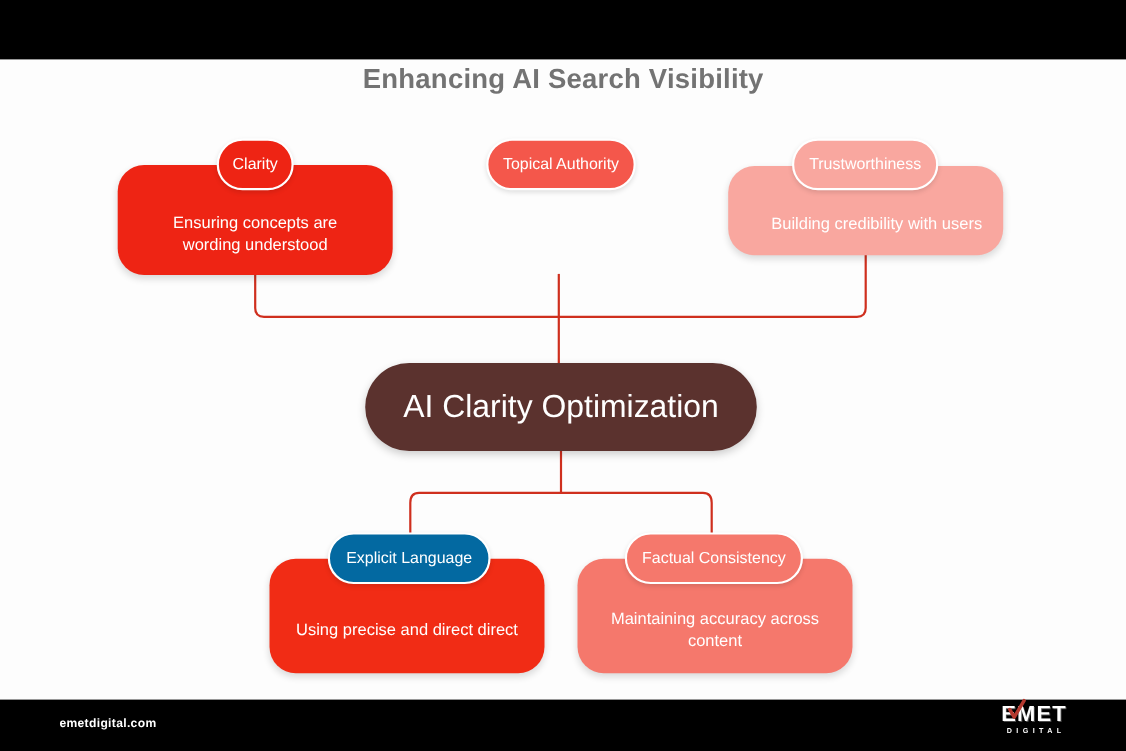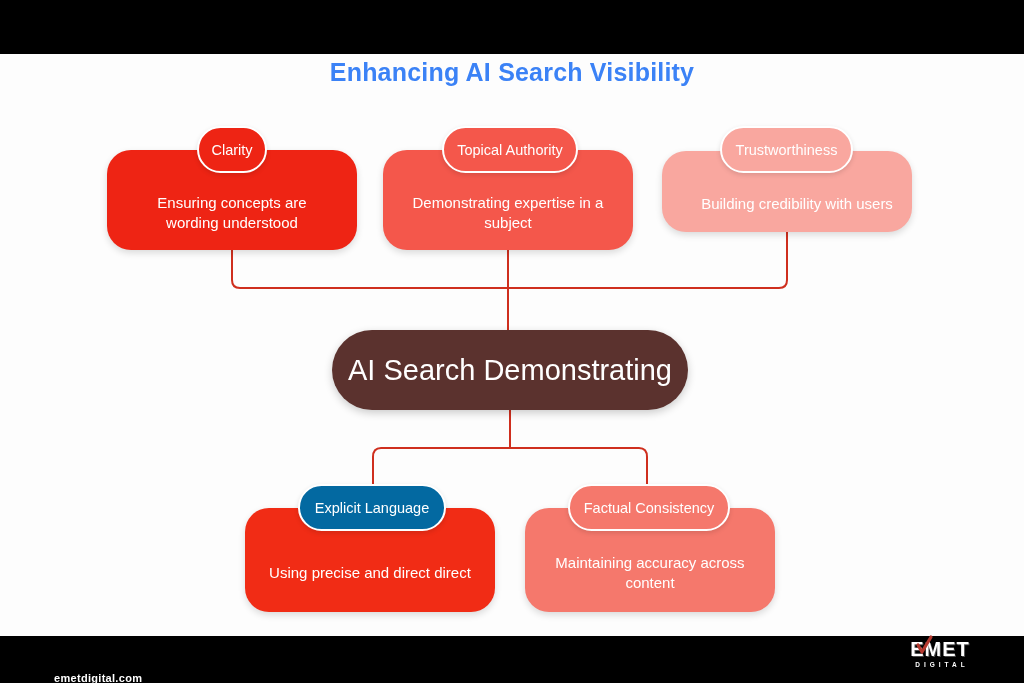--- a/index.html
+++ b/index.html
@@ -5,21 +5,21 @@
   html,body { margin:0; padding:0; background:#e8e8e8; }
   .canvas {
     position:relative; width:1024px; height:683px; overflow:hidden;
     background:#fdfdfd; font-family:"Liberation Sans", sans-serif;
   }
   .bar { position:absolute; left:0; width:1024px; background:#000; z-index:4; }
   .bar.top { top:0; height:54px; }
   .bar.bottom { top:636px; height:47px; }
   .title {
     position:absolute; top:58px; left:0; width:1024px; margin:0;
-    text-align:center; font-size:25px; font-weight:bold; color:#3b82f6;
+    text-align:center; font-size:25px; font-weight:bold; color:#737373;
     letter-spacing:0.2px; z-index:2;
   }
   .connectors { position:absolute; left:0; top:0; z-index:1; }
   .connectors path { fill:none; stroke-width:2px; }
   .node {
     position:absolute; border-radius:24px; z-index:2; box-sizing:border-box;
     display:flex; align-items:center; justify-content:center;
     padding-top:26px; color:#fff; text-align:center;
     box-shadow:0 3px 7px rgba(0,0,0,0.14);
   }
@@ -32,21 +32,21 @@
     box-shadow:0 2px 5px rgba(0,0,0,0.12);
   }
   .center-node {
     position:absolute; left:332px; top:330px; width:356px; height:80px;
     border-radius:40px; z-index:2;
     display:flex; align-items:center; justify-content:center;
     color:#fff; font-size:29px; box-shadow:0 3px 8px rgba(0,0,0,0.2);
   }
   .footer-url {
     position:absolute; left:54px; top:652px; z-index:5;
-    color:#fff; font-size:11px; font-weight:bold; letter-spacing:0.3px;margin-top:20px;
+    color:#fff; font-size:11px; font-weight:bold; letter-spacing:0.3px;
   }
   .logo {
     position:absolute; left:900px; top:638px; width:80px; z-index:5;
     text-align:center; color:#fff;
   }
   .logo-emet {
     font-size:20px; font-weight:bold; letter-spacing:1px; line-height:22px;
     text-shadow:1px 1px 0 #4a4a4a;
   }
   .logo-check { position:absolute; left:13px; top:-4px; z-index:6; }
@@ -71,36 +71,33 @@
     <path d="M373,487 L373,457 Q373,448 381,448 L639,448 Q647,448 647,457 L647,487" style="stroke: rgb(207, 47, 30);"></path>
   </svg>
 
   <div class="node" style="left: 107px; top: 150px; width: 250px; height: 100px; background-color: rgb(238, 36, 20);">
     <div class="desc" style="max-width:205px;">Ensuring concepts are wording understood</div>
   </div>
   <div class="pill" style="left: 197px; top: 126px; width: 70px; background-color: rgb(238, 36, 20);">
     <span>Clarity</span>
   </div>
 
-  <div class="node" style="left: 383px; top: 150px; width: 250px; height: 100px; background-color: rgb(244, 87, 75);">
-    <div class="desc" style="max-width:205px;">Demonstrating expertise in a subject</div>
-  </div>
   <div class="pill" style="left: 442px; top: 126px; width: 136px; background-color: rgb(244, 87, 75);">
     <span>Topical Authority</span>
   </div>
 
   <div class="node" style="left: 662px; top: 151px; width: 250px; height: 81px; background-color: rgb(249, 167, 159); padding-left: 20px;">
     <div class="desc" style="max-width:240px;">Building credibility with users</div>
   </div>
   <div class="pill" style="left: 720px; top: 126px; width: 133px; background-color: rgb(249, 167, 159);">
     <span>Trustworthiness</span>
   </div>
 
   <div class="center-node" style="background-color: rgb(91, 50, 46);">
-    <span>AI Search Demonstrating</span>
+    <span>AI Clarity Optimization</span>
   </div>
 
   <div class="node" style="left: 245px; top: 508px; width: 250px; height: 104px; background-color: rgb(241, 44, 21);">
     <div class="desc" style="max-width:205px;">Using precise and direct direct</div>
   </div>
   <div class="pill" style="left: 298px; top: 484px; width: 148px; background-color: #0369a1;">
     <span>Explicit Language</span>
   </div>
 
   <div class="node" style="left: 525px; top: 508px; width: 250px; height: 104px; background-color: rgb(245, 120, 108);">

